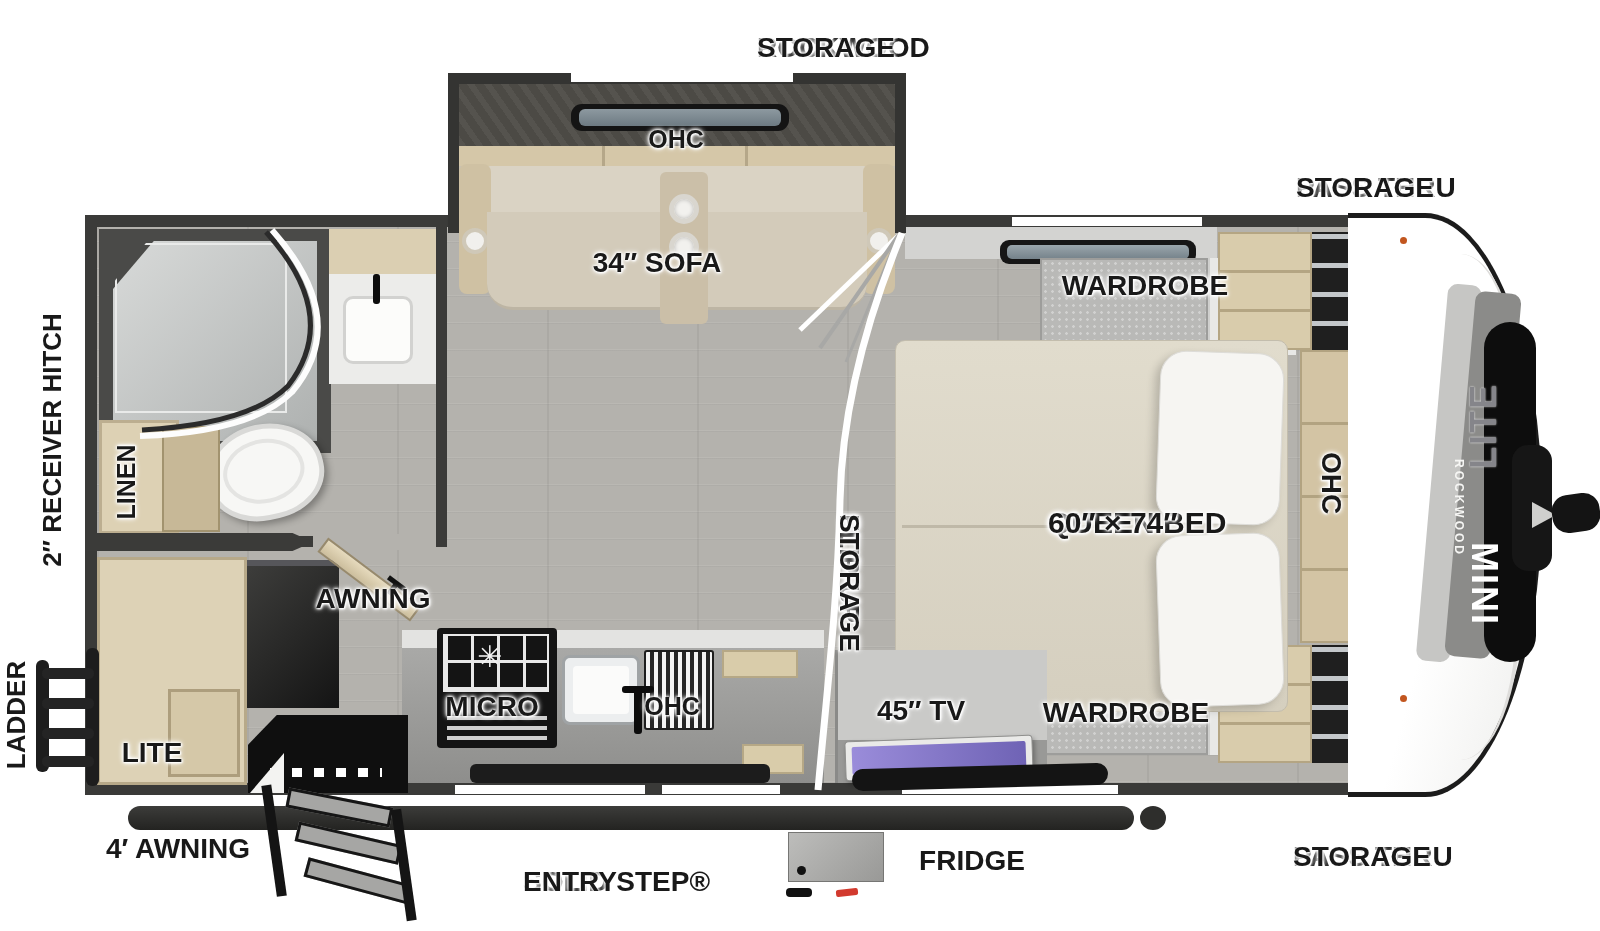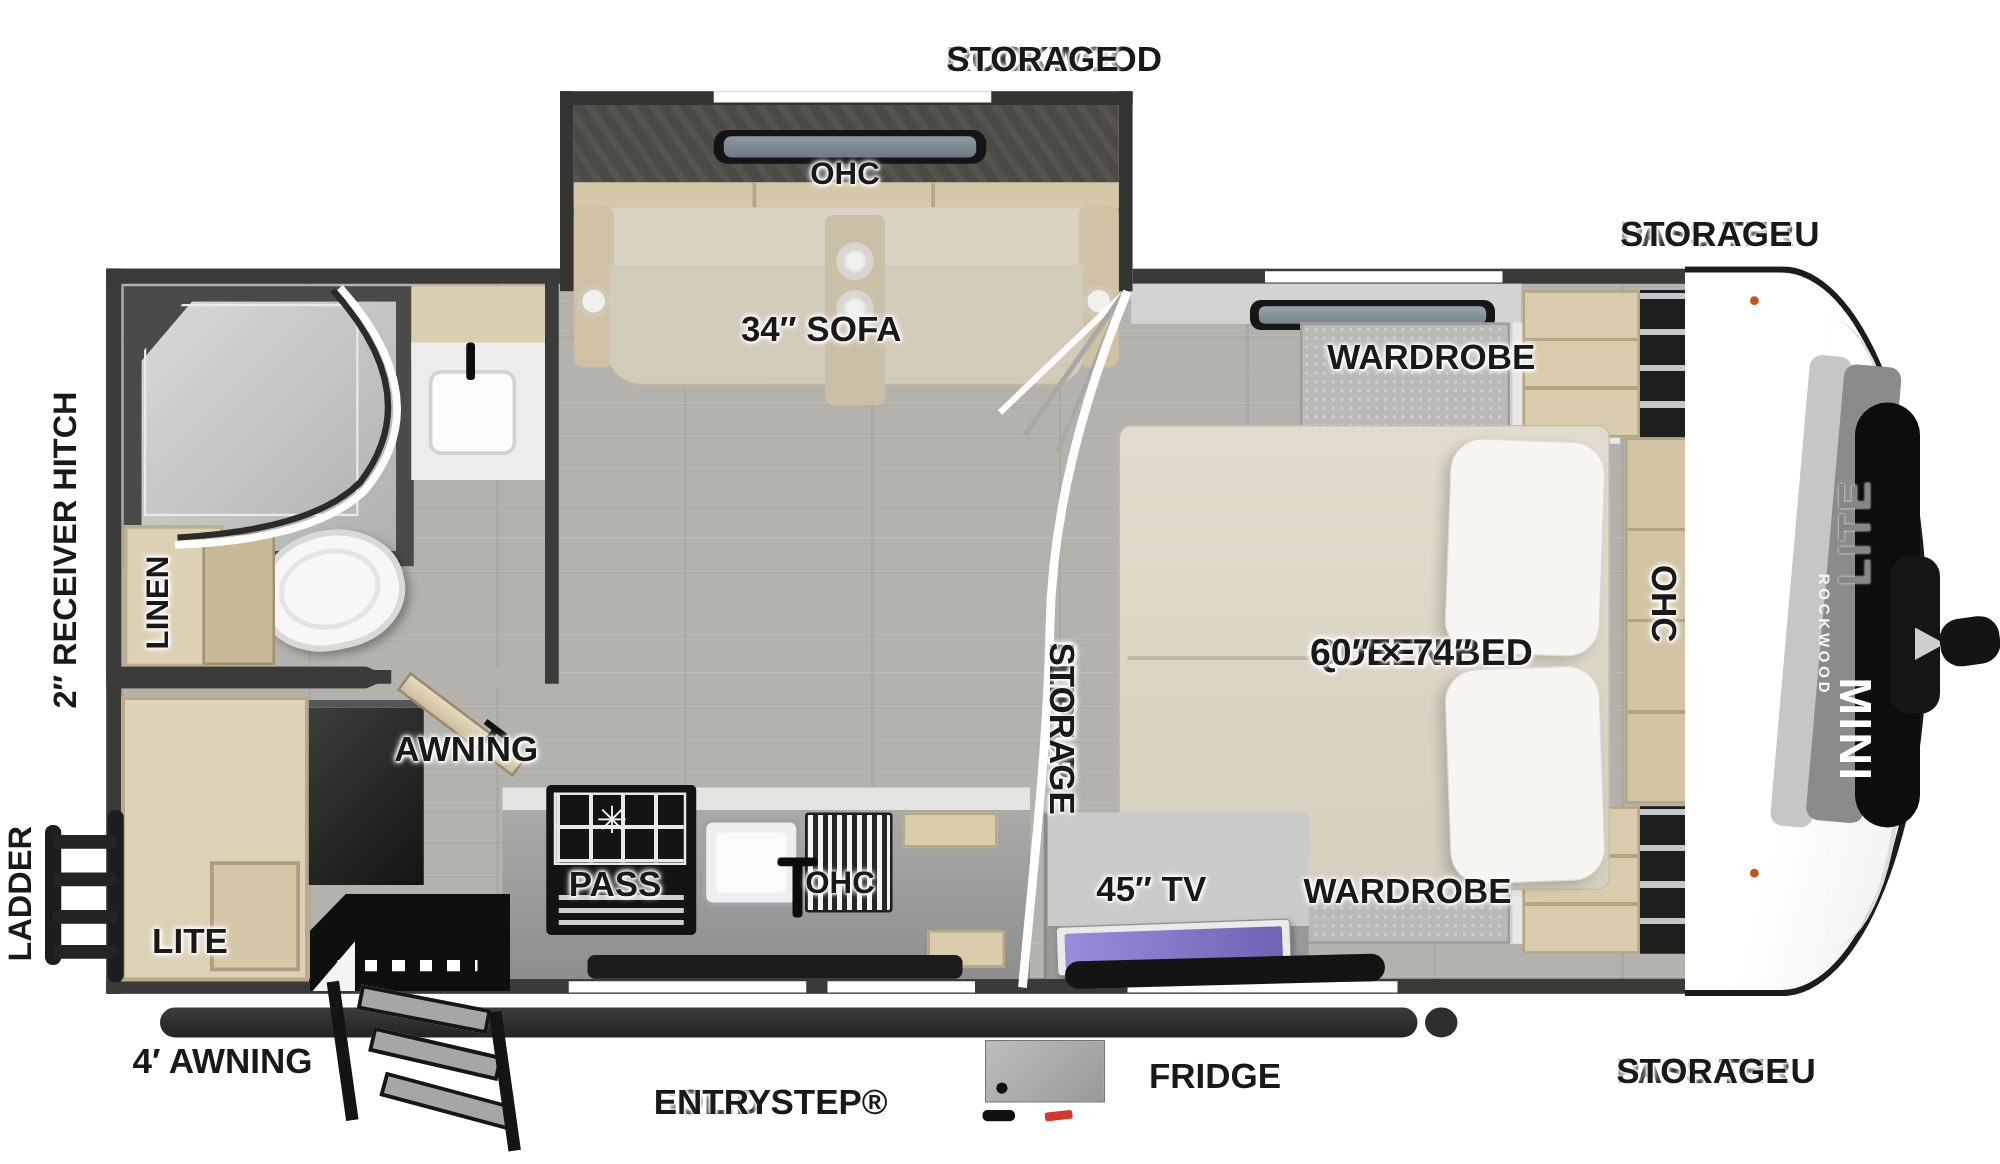--- a/index.html
+++ b/index.html
@@ -338,21 +338,21 @@
     <div>FLIP-UP</div>
     <div>STORAGE</div>
   </div>
   <div class="lb" style="left:921px;top:711px;">45″ TV</div>
   <div class="lb" style="left:1126px;top:713px;">WARDROBE</div>
   <div class="lb rotccw s26" style="left:52px;top:440px;">2″ RECEIVER HITCH</div>
   <div class="lb rotccw s25" style="left:127px;top:482px;">LINEN</div>
   <div class="lb rotccw s26" style="left:16px;top:715px;">LADDER</div>
   <div class="lb" style="left:152px;top:753px;">LITE</div>
   <div class="lb" style="left:373px;top:599px;">AWNING</div>
-  <div class="lb" style="left:492px;top:707px;">PASS</div>
+  <div class="lb" style="left:492px;top:707px;">MICRO</div>
   <div class="lb s25" style="left:672px;top:707px;">OHC</div>
   <div class="lb" style="left:178px;top:849px;">4′ AWNING</div>
   <div class="lb" style="left:523px;top:865px;">
     <div>SOLID STEP®</div>
     <div>ENTRY</div>
   </div>
   <div class="lb" style="left:972px;top:861px;">FRIDGE</div>
 
   <div class="lb rotcw brand-sm" style="left:1459px;top:508px;">ROCKWOOD</div>
   <div class="lb rotccw brand-big brand-gray" style="left:1484px;top:426px;">LITE</div>

